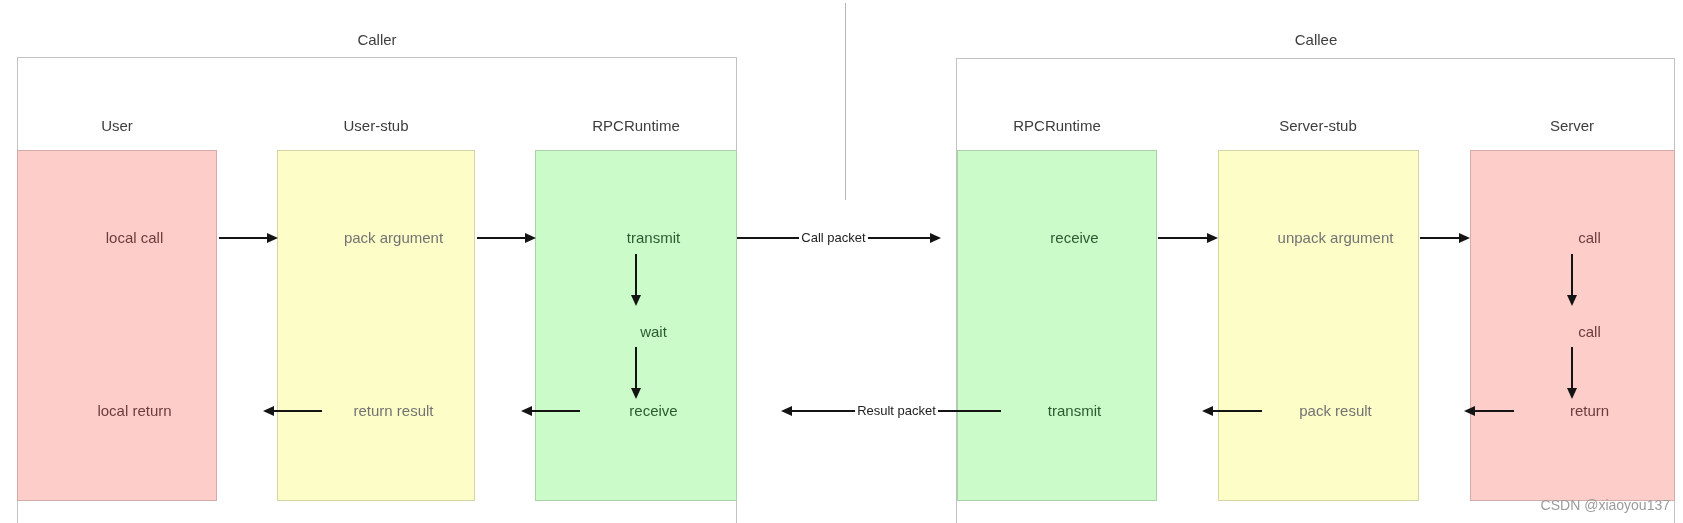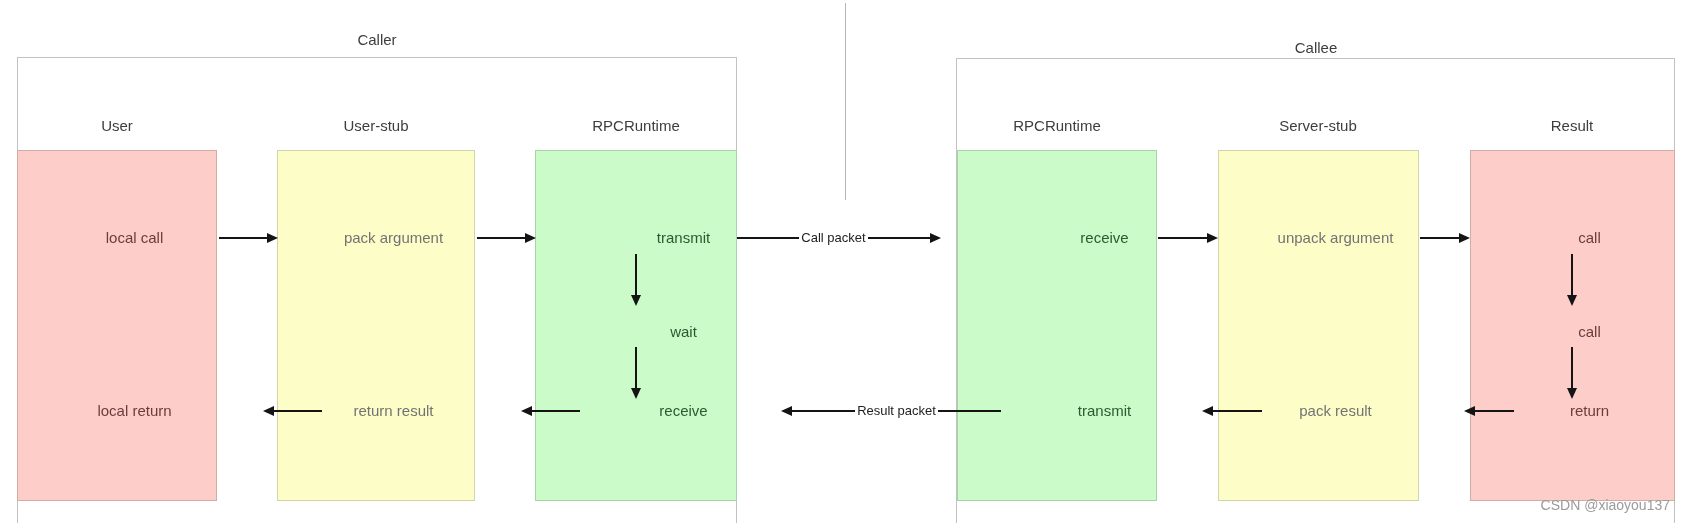--- a/index.html
+++ b/index.html
@@ -16,21 +16,21 @@
     background:#ffffff;
     box-sizing:border-box;
   }
   #caller-panel{left:17px;top:57px;width:720px;height:478px;}
   #callee-panel{left:956px;top:58px;width:719px;height:477px;}
   .panel-title{
     position:absolute;top:31px;width:200px;
     text-align:center;font-size:15px;line-height:18px;color:#3d3d3d;
   }
   #caller-title{left:277px;}
-  #callee-title{left:1216px;margin-top:8px;}
+  #callee-title{left:1216px;}
   #divider{
     position:absolute;left:845px;top:3px;width:1px;height:197px;
     background:#b5b5b5;
   }
   .col-label{
     position:absolute;top:117px;width:200px;
     text-align:center;font-size:15px;line-height:18px;color:#3d3d3d;
   }
   .cbox{
     position:absolute;top:150px;height:351px;
@@ -42,21 +42,21 @@
   .green {background:#cbfbc9;}
   .item{
     position:absolute;width:235px;text-align:center;
     font-size:15px;line-height:18px;
   }
   .row1{top:229px;}
   .rowm{top:323px;}
   .row2{top:402px;}
   .t-pink  {color:#6b3c3c;}
   .t-yellow{color:#737373;}
-  .t-green {color:#2c5a31;margin-left:30px;}
+  .t-green {color:#2c5a31;}
   
   .arrow{
     position:absolute;height:12px;
     display:flex;align-items:center;
   }
   .arrow .line{flex:1;height:2px;background:#141414;}
   .tri-r{width:0;height:0;border-top:5px solid transparent;border-bottom:5px solid transparent;border-left:11px solid #141414;}
   .tri-l{width:0;height:0;border-top:5px solid transparent;border-bottom:5px solid transparent;border-right:11px solid #141414;}
   .arrow .lbl{
     font-size:13px;line-height:14px;color:#222222;
@@ -87,21 +87,21 @@
   <div class="panel-title" id="caller-title">Caller</div>
   <div class="panel-title" id="callee-title">Callee</div>
 
   <div id="divider"></div>
 
   <div class="col-label" style="left:276px">User-stub</div>
   <div class="col-label" style="left:17px">User</div>
   <div class="col-label" style="left:536px">RPCRuntime</div>
   <div class="col-label" style="left:957px">RPCRuntime</div>
   <div class="col-label" style="left:1218px">Server-stub</div>
-  <div class="col-label" style="left:1472px">Result</div>
+  <div class="col-label" style="left:1472px">Server</div>
 
   <div class="cbox pink" style="left:17px;width:200px"></div>
   <div class="cbox yellow" style="left:277px;width:198px"></div>
   <div class="cbox green" style="left:535px;width:202px"></div>
   <div class="cbox green" style="left:957px;width:200px"></div>
   <div class="cbox yellow" style="left:1218px;width:201px"></div>
   <div class="cbox pink" style="left:1470px;width:205px"></div>
 
   <div class="item row1 t-pink" style="left:17px">local call</div>
   <div class="item row1 t-yellow" style="left:276px">pack argument</div>

